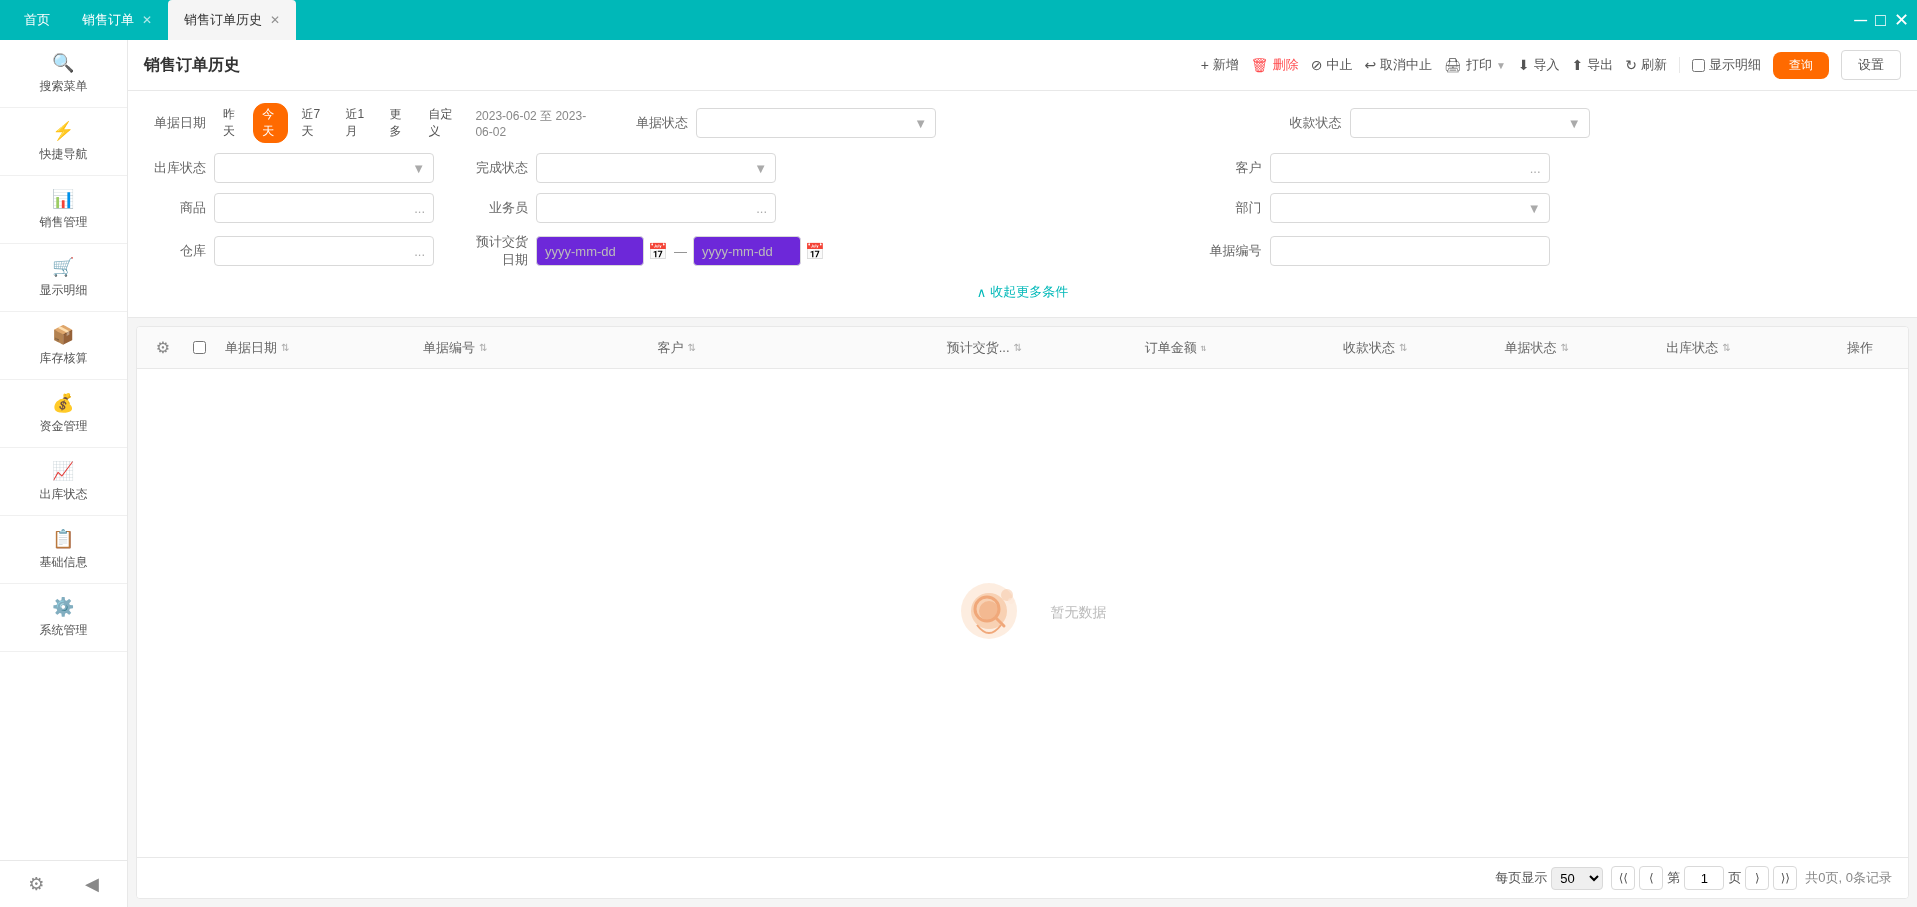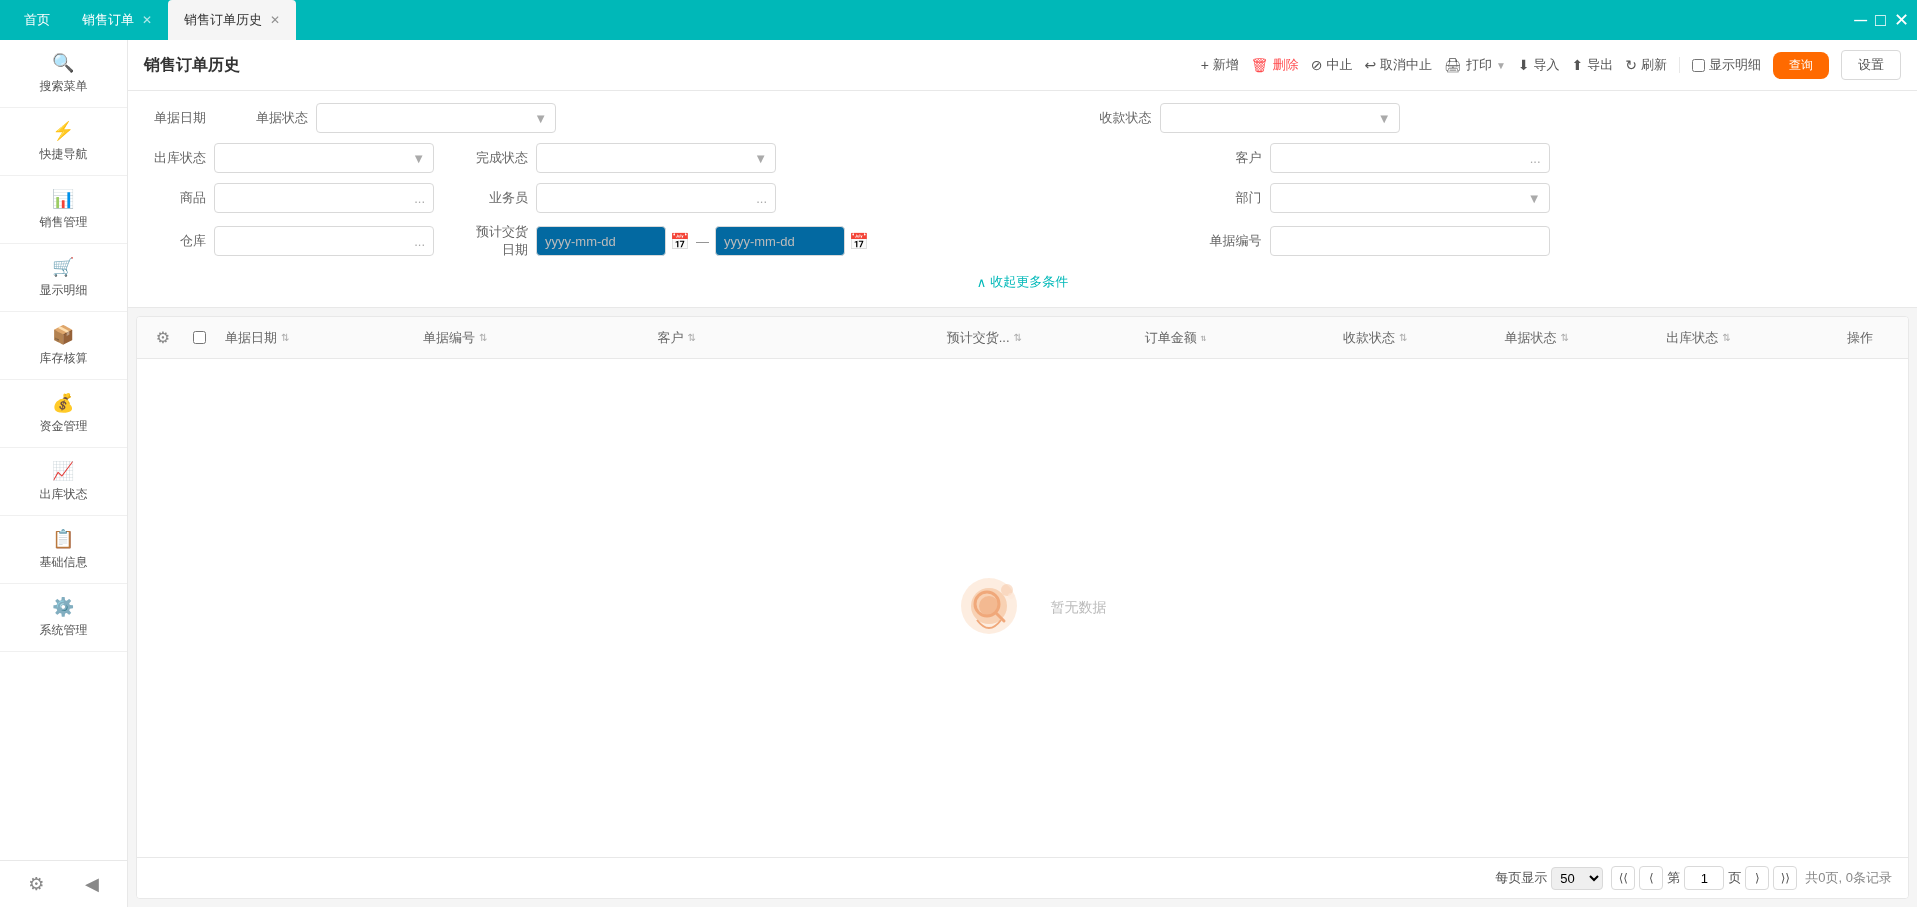--- a/index.html
+++ b/index.html
@@ -231,22 +231,22 @@
       align-items: center;
       justify-content: flex-end;
     }
     .filter-input .dots { color: #aaa; }
     .filter-date-input {
       border: 1px solid #d9d9d9;
       border-radius: 4px;
       padding: 4px 8px;
       font-size: 13px;
       color: #bbb;
-      background: #0369a1;
-      width: 130px;
+      background: #6d28d9;
+      width: 108px;
       height: 30px;
       display: flex;
       align-items: center;
     }
     .filter-date-sep {
       margin: 0 6px;
       color: #888;
     }
     .calendar-icon {
       color: #52c41a;
@@ -501,20 +501,31 @@
         </div>
         <button class="btn-primary">查询</button>
         <button class="btn-default">设置</button>
       </div>
     </div>
 
     <div class="filter-panel">
 
       <div class="filter-row">
         <span class="filter-label">单据日期</span>
+        <div class="filter-control">
+          <div class="date-quick-btns">
+            <span class="date-quick-btn">昨天</span>
+            <span class="date-quick-btn active">今天</span>
+            <span class="date-quick-btn">近7天</span>
+            <span class="date-quick-btn">近1月</span>
+            <span class="date-quick-btn">更多</span>
+            <span class="date-quick-btn">自定义</span>
+          </div>
+          <span class="date-range-text">2023-06-02 至 2023-06-02</span>
+        </div>
 
         <div style="display:flex;align-items:center;margin-left:32px;flex:1;">
           <span class="filter-label">单据状态</span>
           <div class="filter-select" style="flex:1;max-width:240px;">
             <span></span>
             <span class="chevron">▼</span>
           </div>
         </div>
 
         <div style="display:flex;align-items:center;margin-left:32px;flex:1;">

